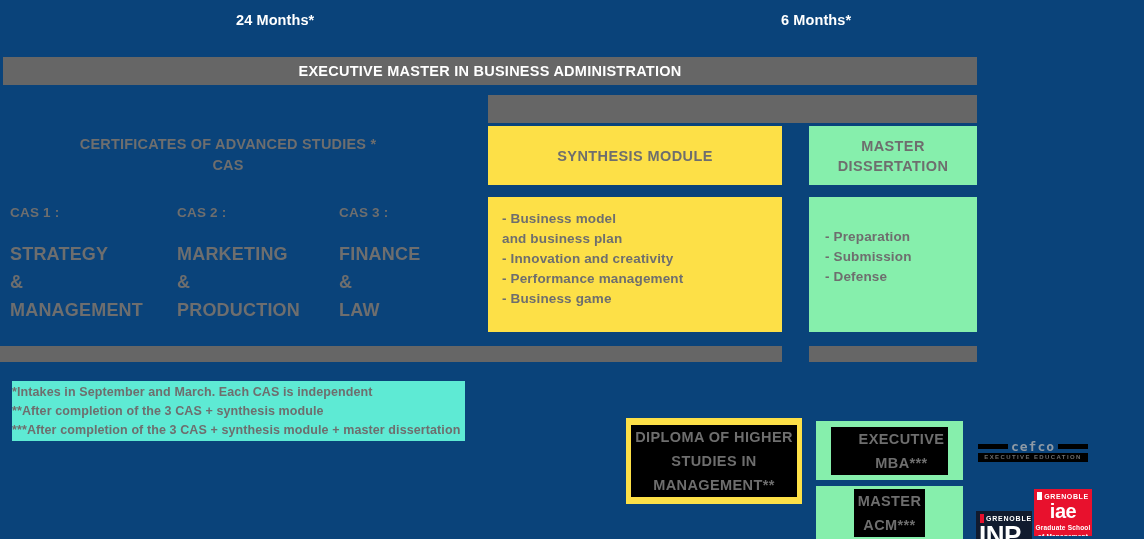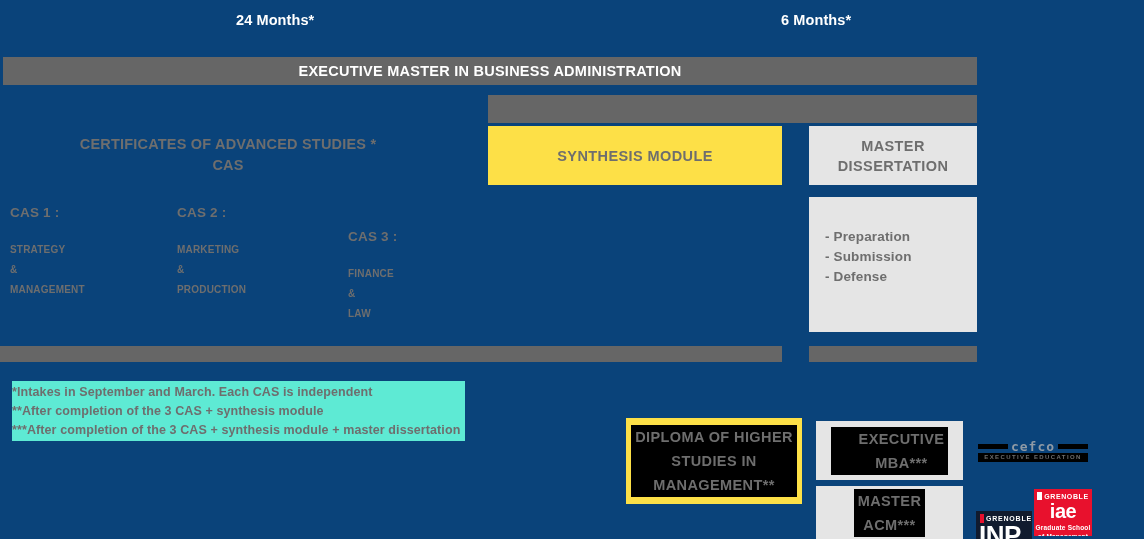--- a/index.html
+++ b/index.html
@@ -54,30 +54,30 @@
   }
   .cas-col-label {
     color: #6e6e6e;
     font-size: 13.5px;
     font-weight: bold;
     letter-spacing: 0.2px;
     white-space: nowrap;
   }
   .cas-col-body {
     color: #6e6e6e;
-    font-size: 10px;
+    font-size: 18px;
     font-weight: bold;
     letter-spacing: 0.2px;
-    line-height: 20px;
+    line-height: 28px;
     white-space: pre-line;
   }
 
   
   .box-light { background: #fde047; }
-  .box-blue  { background: #e5e5e5; }
+  .box-blue  { background: #86efac; }
 
   .box-title {
     color: #6e6e6e;
     font-size: 14.5px;
     font-weight: bold;
     letter-spacing: 0.4px;
     text-align: center;
     line-height: 20px;
     width: 100%;
   }
@@ -245,31 +245,38 @@
     <div class="cas-col-body" style="margin-top:20px;">STRATEGY
 &amp;
 MANAGEMENT</div>
   </div>
   <div class="abs" style="left:177px; top:205px; width:160px;">
     <div class="cas-col-label">CAS 2 :</div>
     <div class="cas-col-body" style="margin-top:20px;">MARKETING
 &amp;
 PRODUCTION</div>
   </div>
-  <div class="abs" style="left:348px; top:205px; width:160px;margin-top:24px;">
+  <div class="abs" style="left:339px; top:205px; width:160px;">
     <div class="cas-col-label">CAS 3 :</div>
     <div class="cas-col-body" style="margin-top:20px;">FINANCE
 &amp;
 LAW</div>
   </div>
 
   <div class="abs box-light box-center" style="left:488px; top:126px; width:294px; height:59px;">
     <div class="box-title">SYNTHESIS MODULE</div>
   </div>
 
+  <div class="abs box-light" style="left:488px; top:197px; width:294px; height:135px;">
+    <div class="bullet-list" style="padding:12px 0 0 14px;">- Business model
+   and business plan
+- Innovation and creativity
+- Performance management
+- Business game</div>
+  </div>
 
   <div class="abs box-blue box-center" style="left:809px; top:126px; width:168px; height:59px;">
     <div class="box-title">
       <div>MASTER</div>
       <div>DISSERTATION</div>
     </div>
   </div>
 
   <div class="abs box-blue" style="left:809px; top:197px; width:168px; height:135px;">
     <div class="bullet-list" style="padding:30px 0 0 16px;">- Preparation

